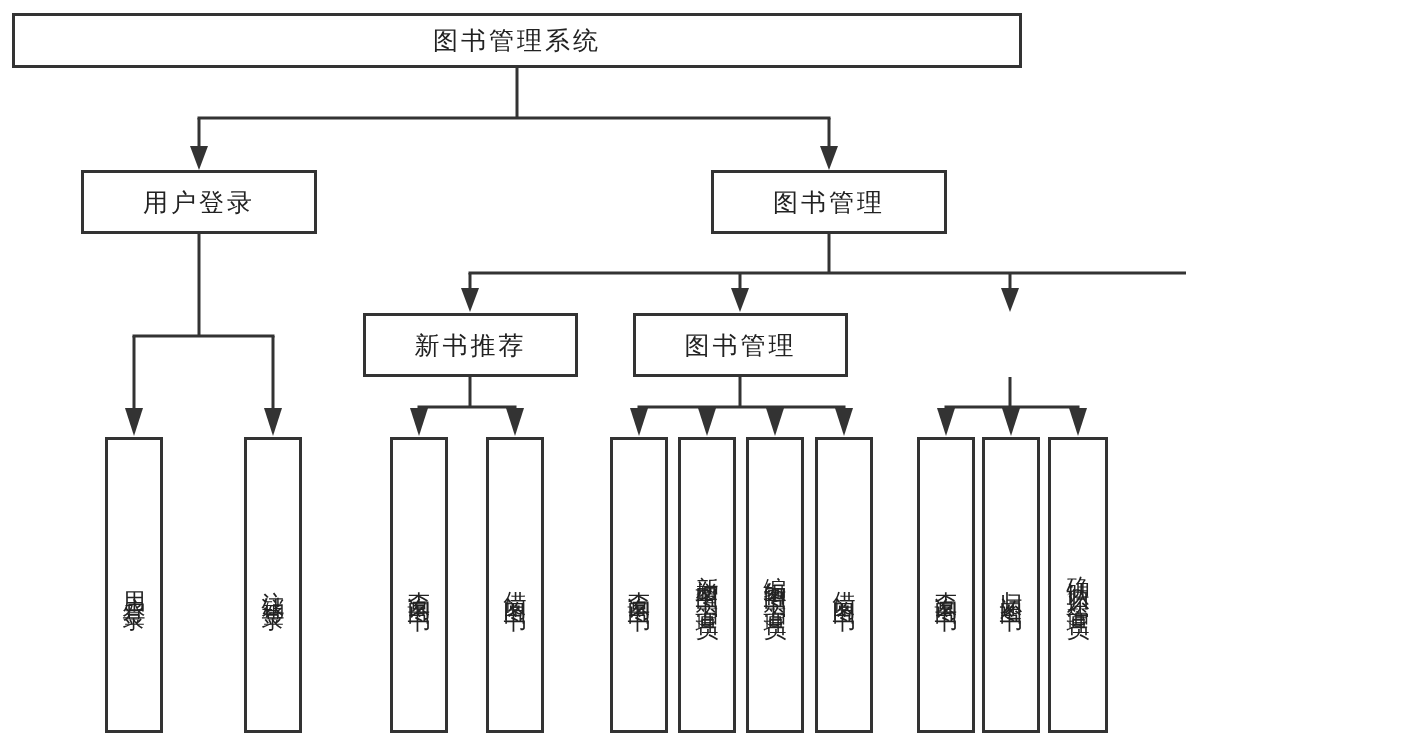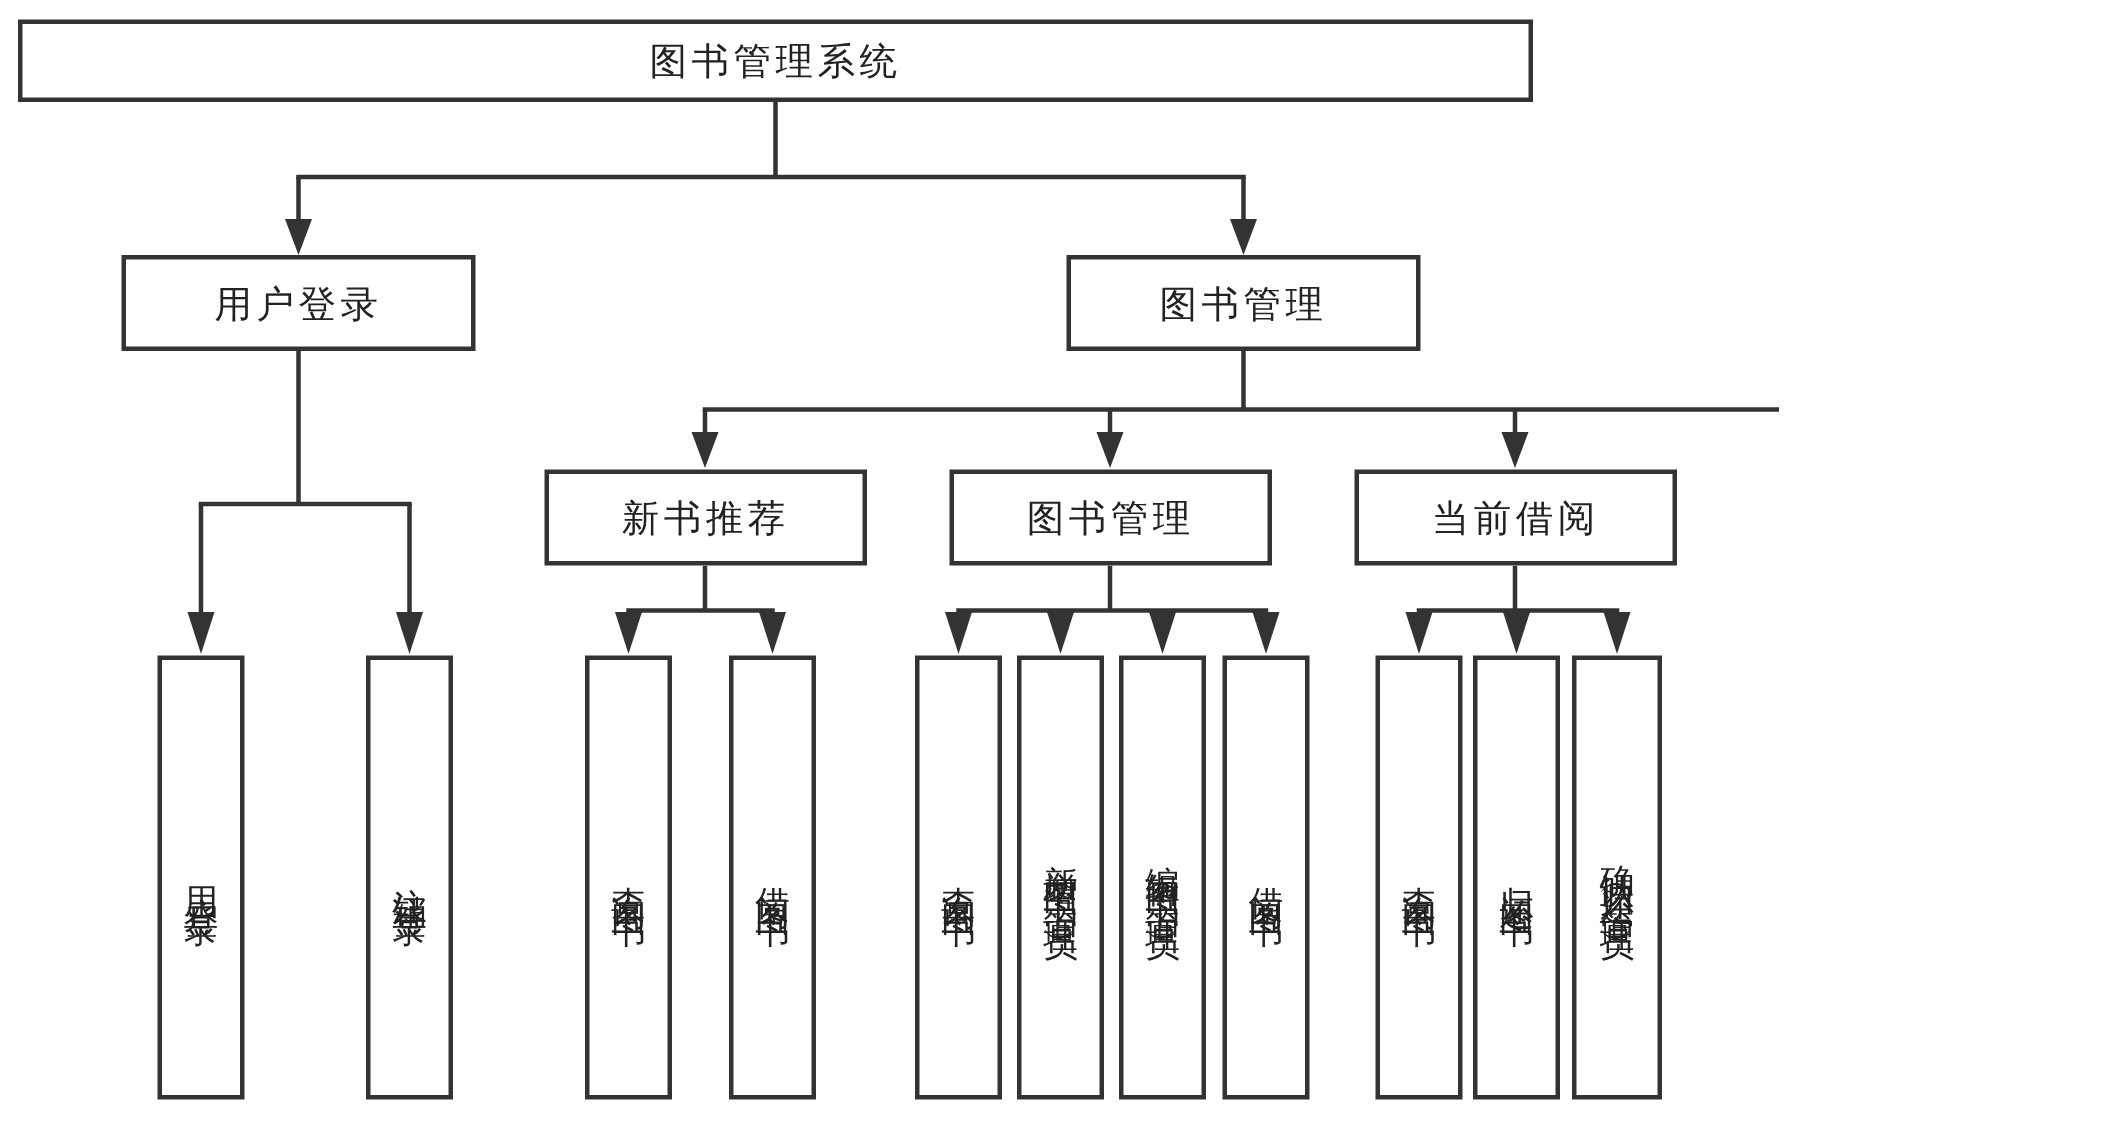--- a/index.html
+++ b/index.html
@@ -85,21 +85,20 @@
     </g>
   </svg>
 
   <div class="hnode" style="left:12px;top:13px;width:1010px;height:55px">图书管理系统</div>
 
   <div class="hnode" style="left:81px;top:170px;width:236px;height:64px">用户登录</div>
   <div class="hnode" style="left:363px;top:313px;width:215px;height:64px">新书推荐</div>
 
   <div class="hnode" style="left:711px;top:170px;width:236px;height:64px">图书管理</div>
   <div class="hnode" style="left:633px;top:313px;width:215px;height:64px">图书管理</div>
-  <div class="hnode" style="left:903px;top:313px;width:215px;height:64px">当前借阅</div>
 
   <div class="leaf" style="left:105px">用户登录</div>
   <div class="leaf" style="left:244px">注销登录</div>
 
   <div class="leaf" style="left:390px">查询图书</div>
   <div class="leaf" style="left:486px">借阅图书</div>
 
   <div class="leaf" style="left:610px">查询图书</div>
   <div class="leaf" style="left:678px">新增图书（管理员）</div>
   <div class="leaf" style="left:746px">编辑图书（管理员）</div>

